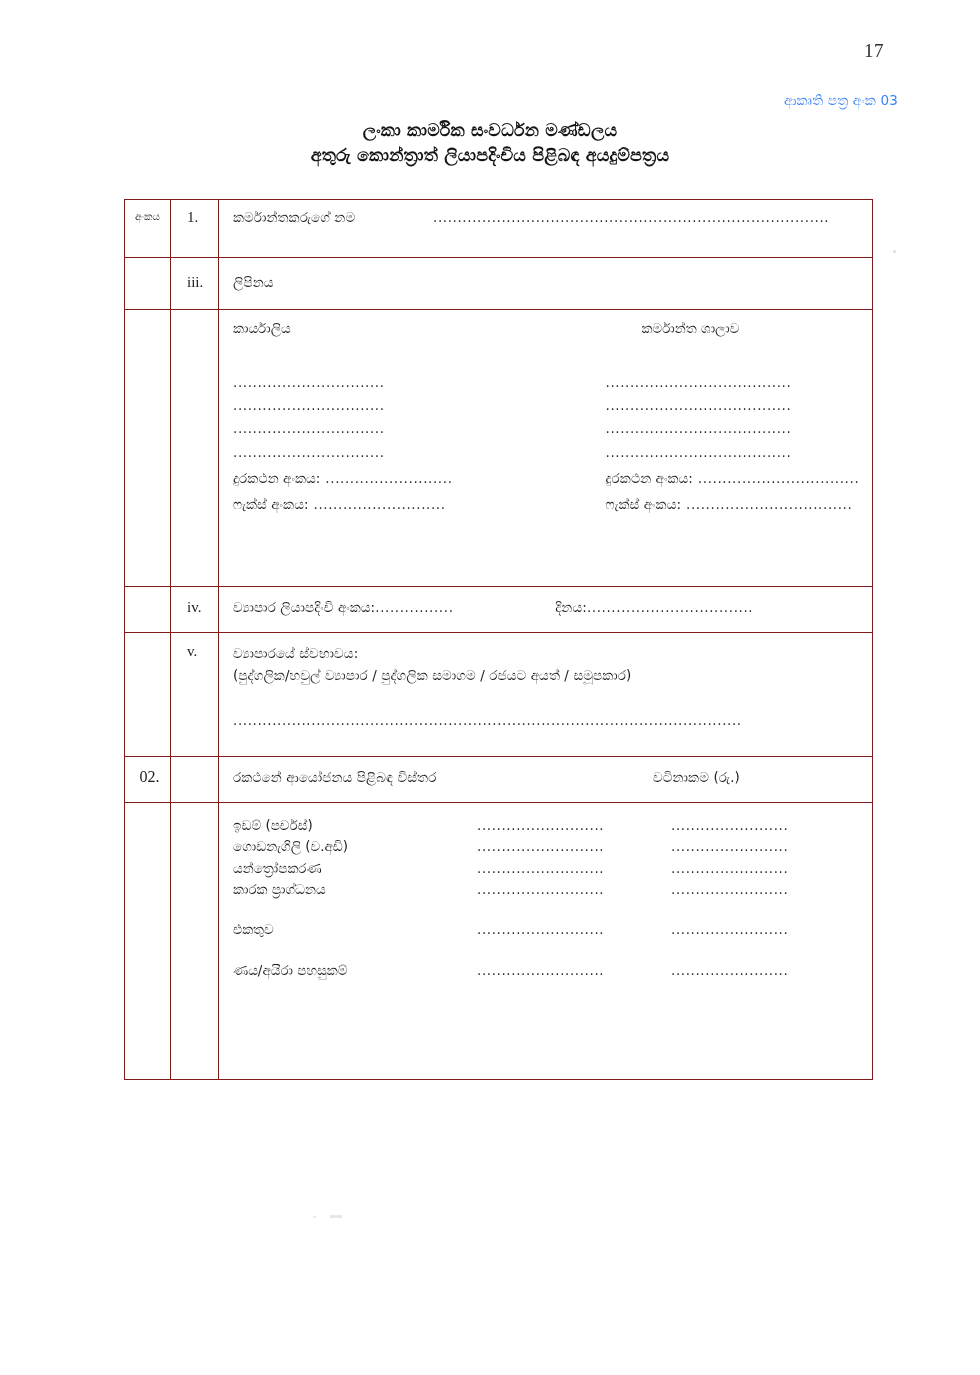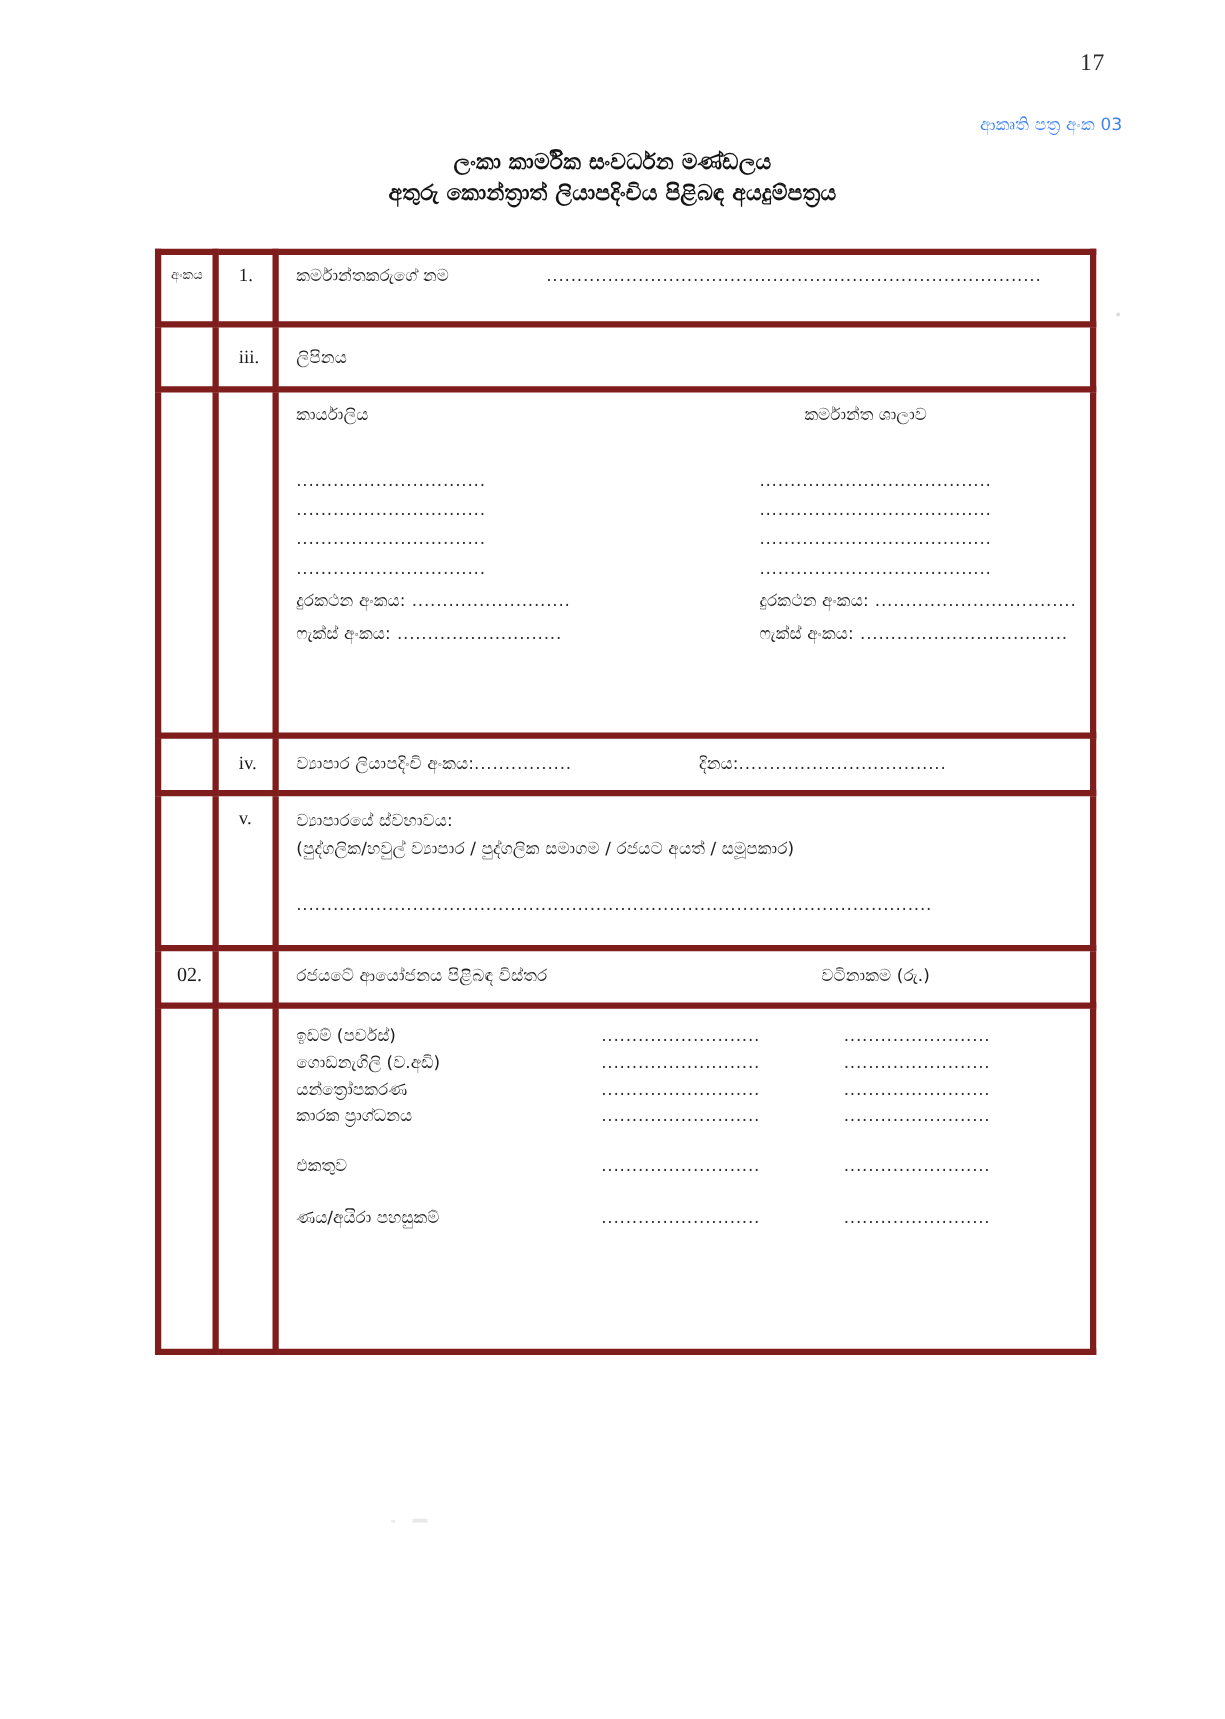--- a/index.html
+++ b/index.html
@@ -60,21 +60,21 @@
   
   .form-table {
     position: absolute;
     top: 199px;
     left: 124px;
     width: 748px;
     border-collapse: collapse;
     table-layout: fixed;
   }
   .form-table td {
-    border: 5px solid #7f1d1d;
+    border: 1px solid #7f1d1d;
     vertical-align: top;
     padding: 0;
     font-size: 13.5px;
     color: #1d1d1d;
   }
   .col-num   { width: 46px;  text-align: center; }
   .col-roman { width: 48px;  }
   .col-body  { width: 654px; }
 
   .cell-pad      { padding: 9px 6px 9px 10px; }
@@ -299,21 +299,21 @@
         </td>
       </tr>
 
       <tr class="r7">
         <td class="col-num">
           <div class="cell-pad" style="padding-top:11px;"><span class="num-text">02.</span></div>
         </td>
         <td class="col-roman"></td>
         <td class="col-body">
           <div class="sec-head">
-            <span class="si s1">රජයටේ ආයෝජනය පිළිබඳ විස්තර</span>
+            <span class="si s1">රකථනේ ආයෝජනය පිළිබඳ විස්තර</span>
             <span class="si">වටිනාකම (රු.)</span>
           </div>
         </td>
       </tr>
 
       <tr class="r8">
         <td class="col-num"></td>
         <td class="col-roman"></td>
         <td class="col-body">
           <div class="inv-wrap" id="investment-list">

